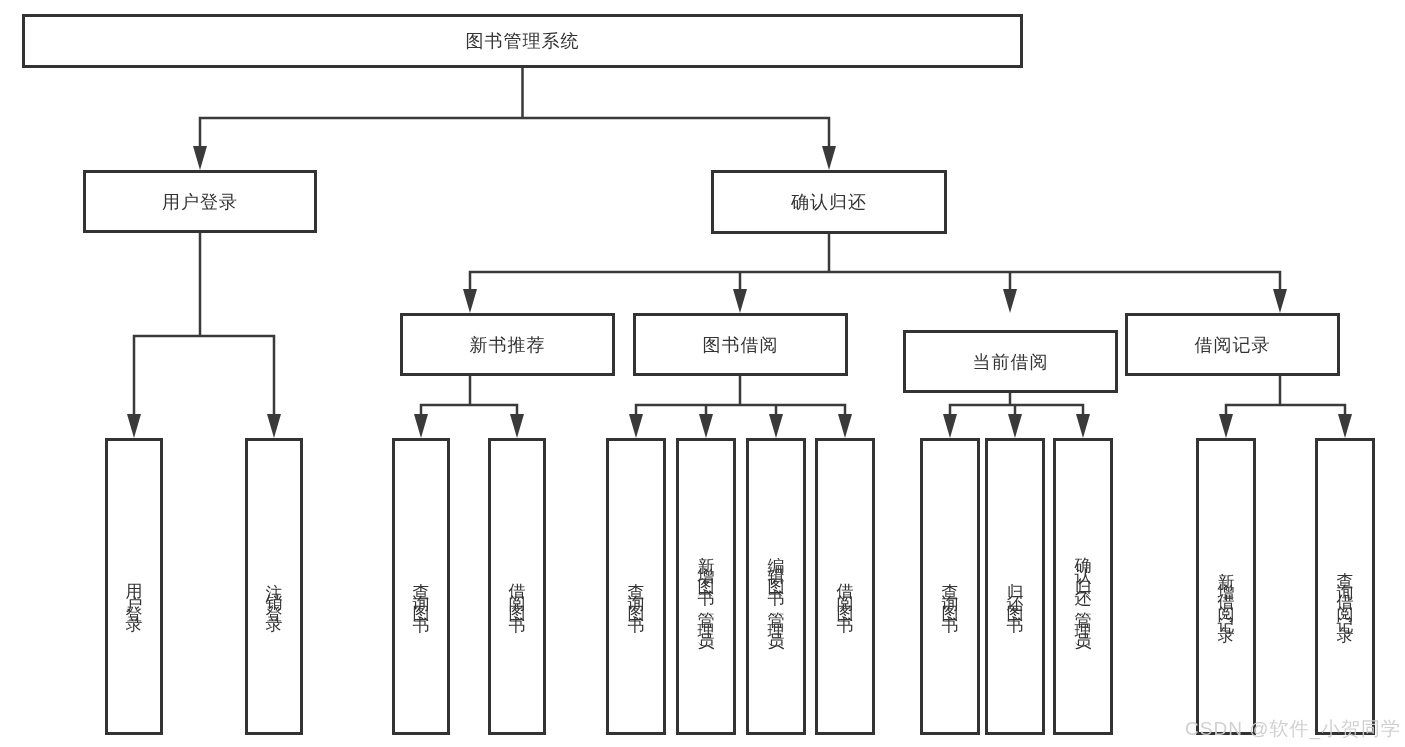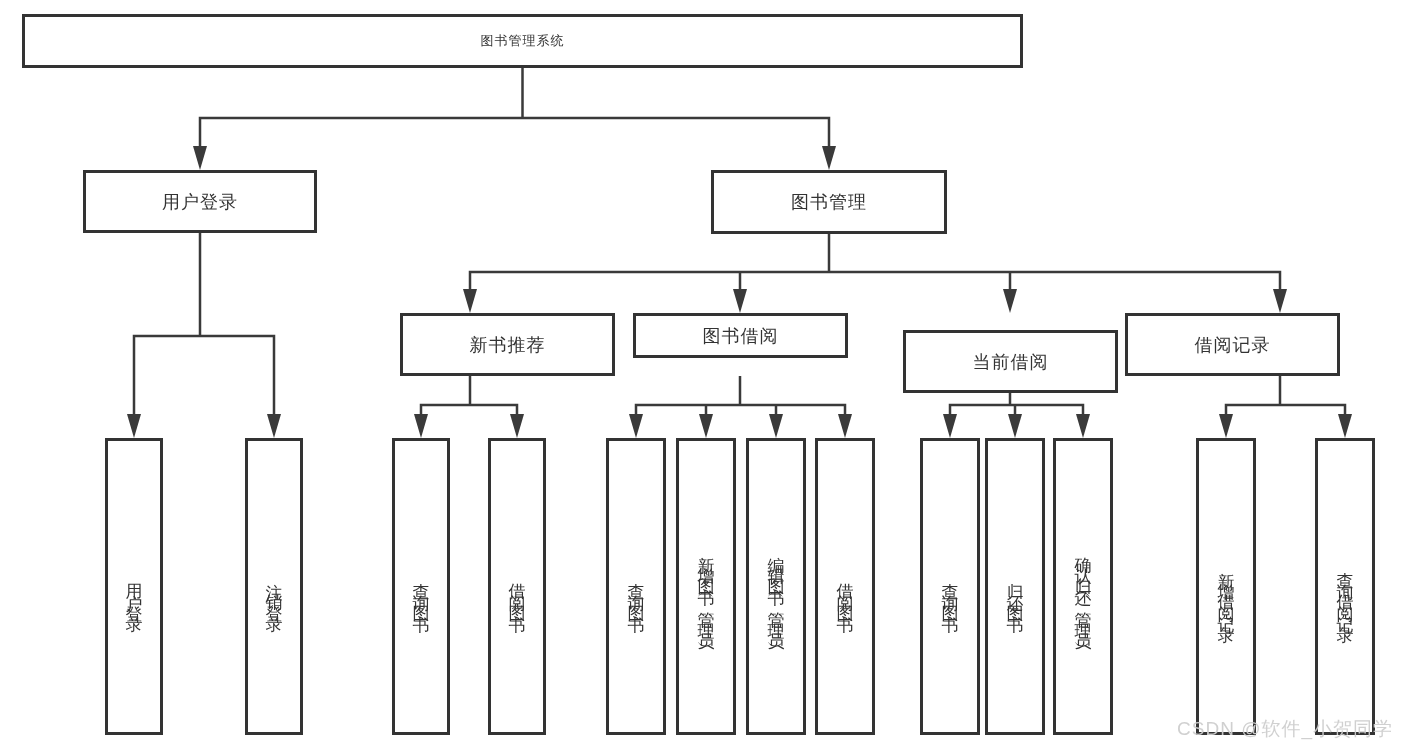--- a/index.html
+++ b/index.html
@@ -22,21 +22,21 @@
     border: 3px solid #333333;
     background: #ffffff;
     display: flex;
     align-items: center;
     justify-content: center;
     color: #333333;
     font-size: 18px;
     letter-spacing: 1px;
     white-space: nowrap;
   }
-  .node.root { font-size: 13px; }
+  .node.root { font-size: 18px; }
   .vnode {
     position: absolute;
     box-sizing: border-box;
     border: 3px solid #333333;
     background: #ffffff;
     display: flex;
     align-items: center;
     justify-content: center;
     color: #333333;
   }
@@ -44,21 +44,21 @@
     writing-mode: vertical-rl;
     text-orientation: mixed;
     font-size: 17px;
     line-height: 1;
     letter-spacing: 11px;
     margin-bottom: -11px; 
     white-space: nowrap;
   }
   .watermark {
     position: absolute;
-    right: 12px;
+    right: 4px;
     top: 716px;
     font-size: 19px;
     color: rgba(205, 205, 205, 0.95);
     letter-spacing: 1px;
     z-index: 20;
     white-space: nowrap;
     margin-left: 16px;
   }
 </style>
 </head>
@@ -110,27 +110,27 @@
   </svg>
 
   <div class="node root" style="left:22px; top:14px; width:1001px; height:54px;">
     <span>图书管理系统</span>
   </div>
 
   <div class="node" style="left:83px; top:170px; width:234px; height:63px;">
     <span>用户登录</span>
   </div>
   <div class="node" style="left:711px; top:170px; width:236px; height:64px;">
-    <span>图书管理</span>
+    <span>确认归还</span>
   </div>
 
   <div class="node" style="left:363px; top:313px; width:215px; height:63px;margin-left:37px;">
     <span>新书推荐</span>
   </div>
-  <div class="node" style="left:633px; top:313px; width:215px; height:45px;">
+  <div class="node" style="left:633px; top:313px; width:215px; height:63px;">
     <span>图书借阅</span>
   </div>
   <div class="node" style="left:903px; top:330px; width:215px; height:63px;">
     <span>当前借阅</span>
   </div>
   <div class="node" style="left:1125px; top:313px; width:215px; height:63px;">
     <span>借阅记录</span>
   </div>
 
   <div class="vnode" style="left:105px; top:438px; width:58px; height:297px;">

